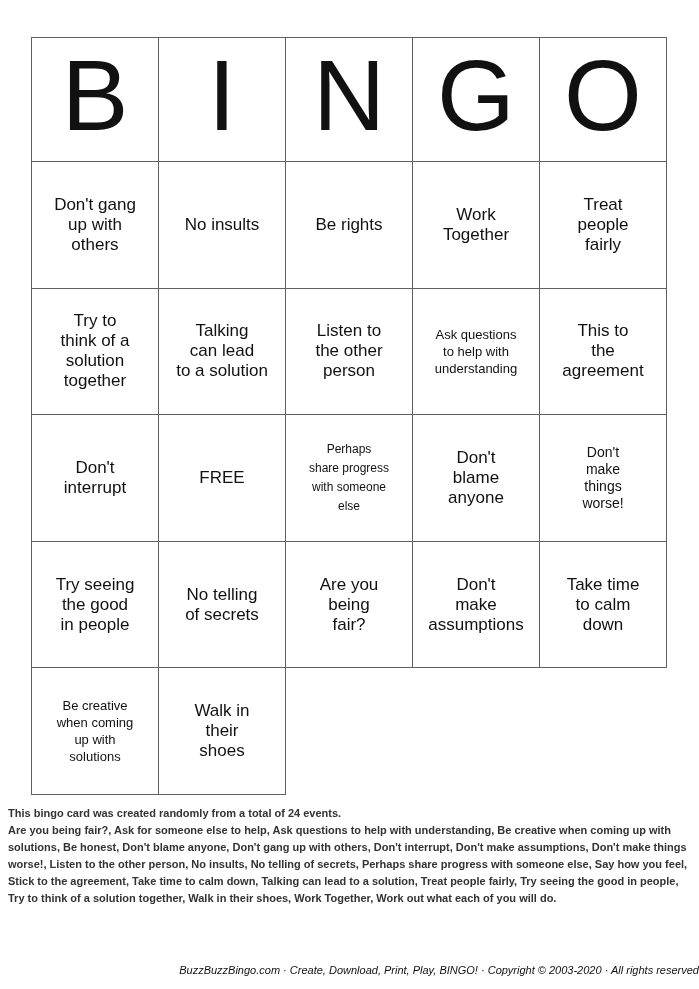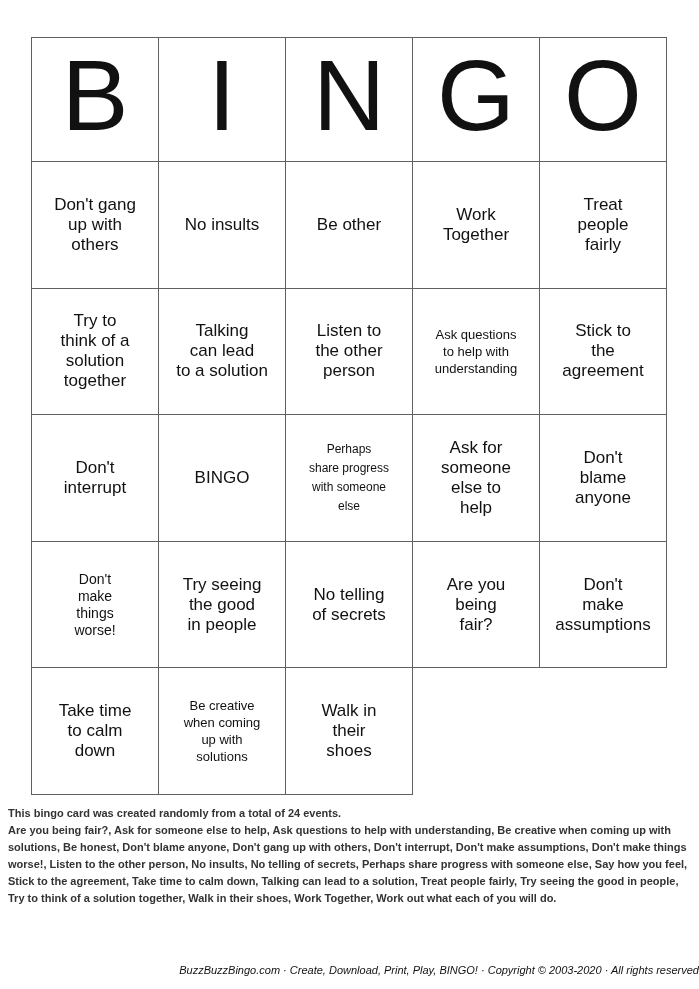--- a/index.html
+++ b/index.html
@@ -71,55 +71,51 @@
   <div class="hcell">B</div>
   <div class="hcell">I</div>
   <div class="hcell">N</div>
   <div class="hcell">G</div>
   <div class="hcell">O</div>
 
   <div class="cell">Don't gang
 up with
 others</div>
   <div class="cell">No insults</div>
-  <div class="cell">Be other</div>
+  <div class="cell">Be rights</div>
   <div class="cell">Work
 Together</div>
   <div class="cell">Treat
 people
 fairly</div>
 
   <div class="cell">Try to
 think of a
 solution
 together</div>
   <div class="cell">Talking
 can lead
 to a solution</div>
   <div class="cell">Listen to
 the other
 person</div>
   <div class="cell fs13">Ask questions
 to help with
 understanding</div>
 
-  <div class="cell">Stick to
+  <div class="cell">This to
 the
 agreement</div>
   <div class="cell">Don't
 interrupt</div>
-  <div class="cell">BINGO</div>
+  <div class="cell">FREE</div>
   <div class="cell fs12">Perhaps
 share progress
 with someone
 else</div>
-  <div class="cell">Ask for
-someone
-else to
-help</div>
 
   <div class="cell">Don't
 blame
 anyone</div>
   <div class="cell fs14">Don't
 make
 things
 worse!</div>
   <div class="cell">Try seeing
 the good

